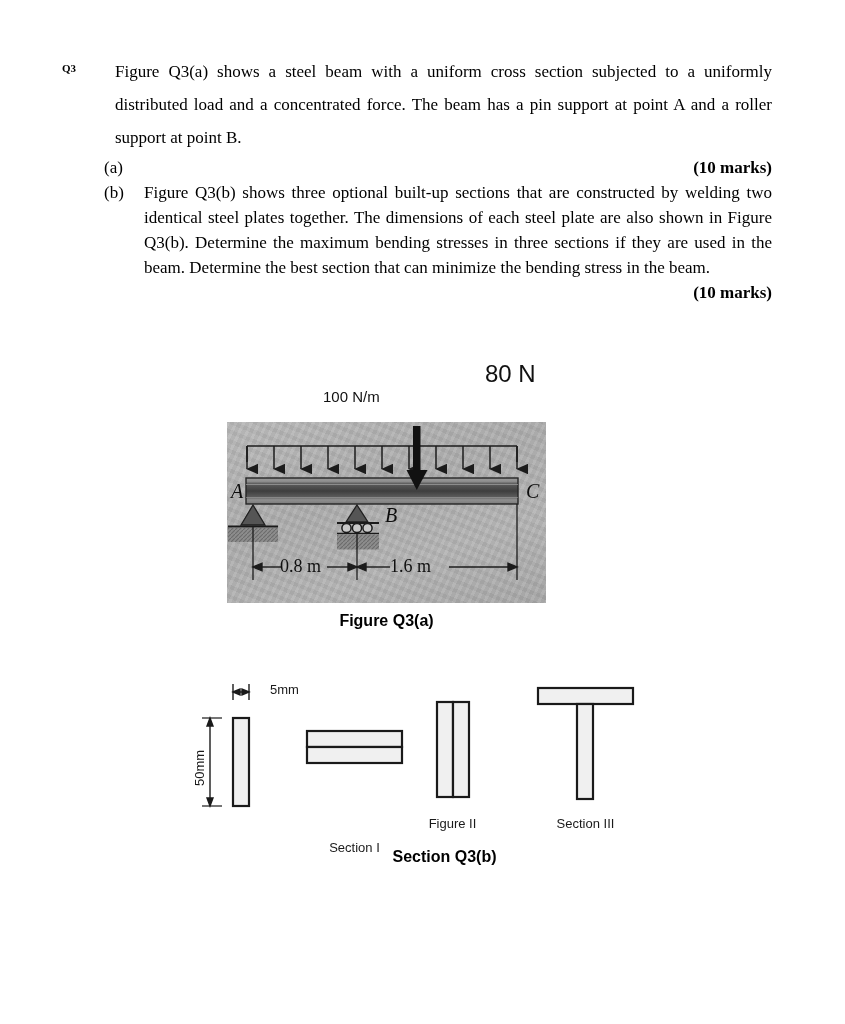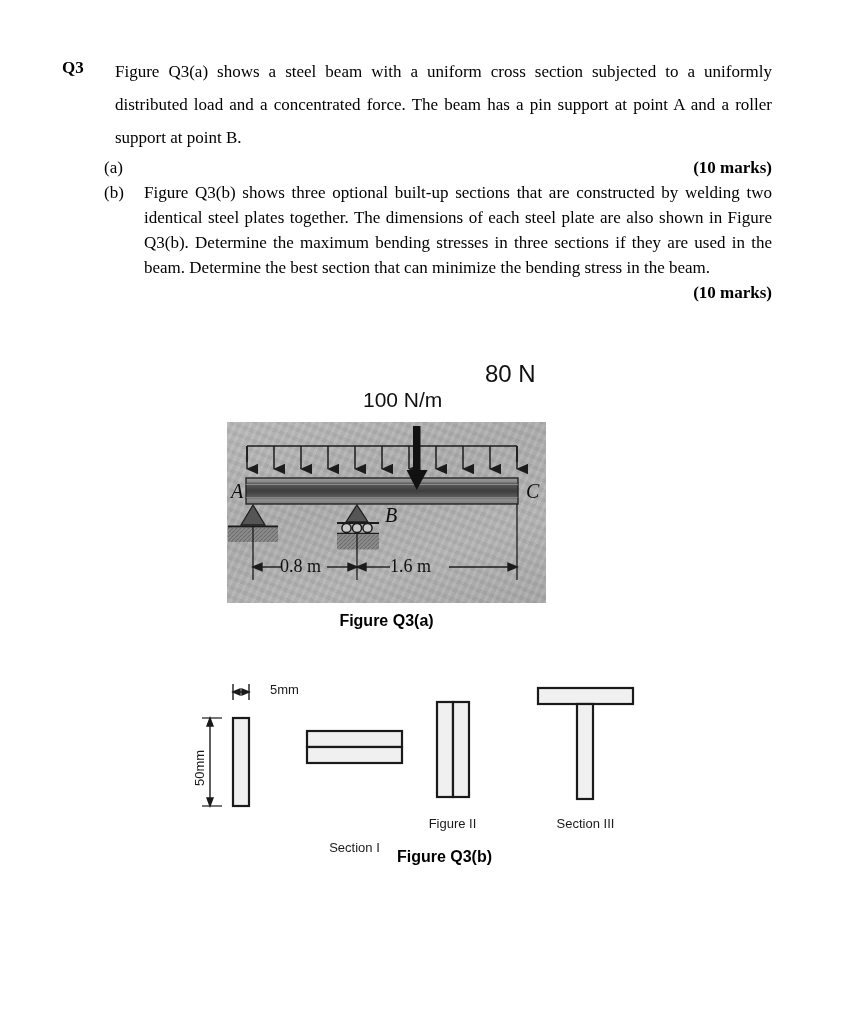--- a/index.html
+++ b/index.html
@@ -24,21 +24,21 @@
     width: 710px;
   }
   .q-row {
     display: flex;
     align-items: flex-start;
   }
   .q-label {
     width: 53px;
     flex: 0 0 53px;
     font-weight: bold;
-    font-size: 17px;
+    font-size: 11px;
     line-height: 26px;
   }
   .q-body {
     flex: 1;
     font-size: 17px;
     line-height: 33px;
     text-align: justify;
     text-justify: inter-word;
   }
 
@@ -93,24 +93,23 @@
     background:
       repeating-linear-gradient(115deg, rgba(255,255,255,0.05) 0 3px, rgba(0,0,0,0.035) 3px 7px),
       repeating-linear-gradient(22deg, rgba(255,255,255,0.045) 0 5px, rgba(0,0,0,0.03) 5px 9px),
       linear-gradient(160deg, #b9b9b9 0%, #adadad 40%, #b4b4b4 70%, #a8a8a8 100%);
   }
   #beam-photo svg { position: absolute; left:0; top:0; }
 
   .lbl-udl {
     position: absolute;
     font-family: "Liberation Sans", sans-serif;
-    font-size: 21px;
+    font-size: 15px;
     color: #111;
     white-space: nowrap;
-    margin-left: 40px;
   }
   .lbl-pt {
     position: absolute;
     font-family: "Liberation Sans", sans-serif;
     font-size: 24px;
     color: #111;
     white-space: nowrap;
   }
   .pt-letter {
     position: absolute;
@@ -347,13 +346,13 @@
 
   <div class="dim-b vertical" style="left:2px; top:108px;">50mm</div>
 
   <div class="sec-label" style="left:117px; top:138px; width:95px;margin-top:24px;">Section I</div>
 
   <div class="sec-label" style="left:215px; top:138px; width:95px;">Figure II</div>
 
   <div class="sec-label" style="left:348px; top:138px; width:95px;">Section III</div>
 </div>
 
-<div class="fig-caption" style="left:285px; top:848px; width:319px;">Figure Q3(b)</div>
+<div class="fig-caption" style="left:285px; top:848px; width:319px;">Section Q3(b)</div>
 
 </body></html>

